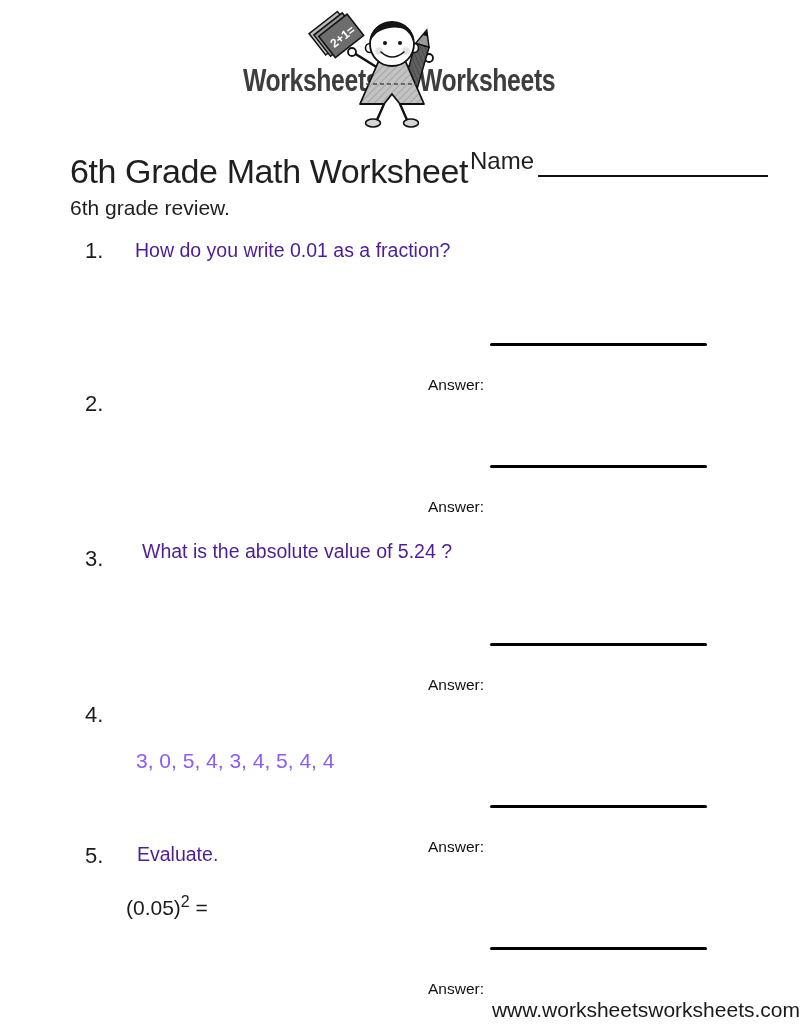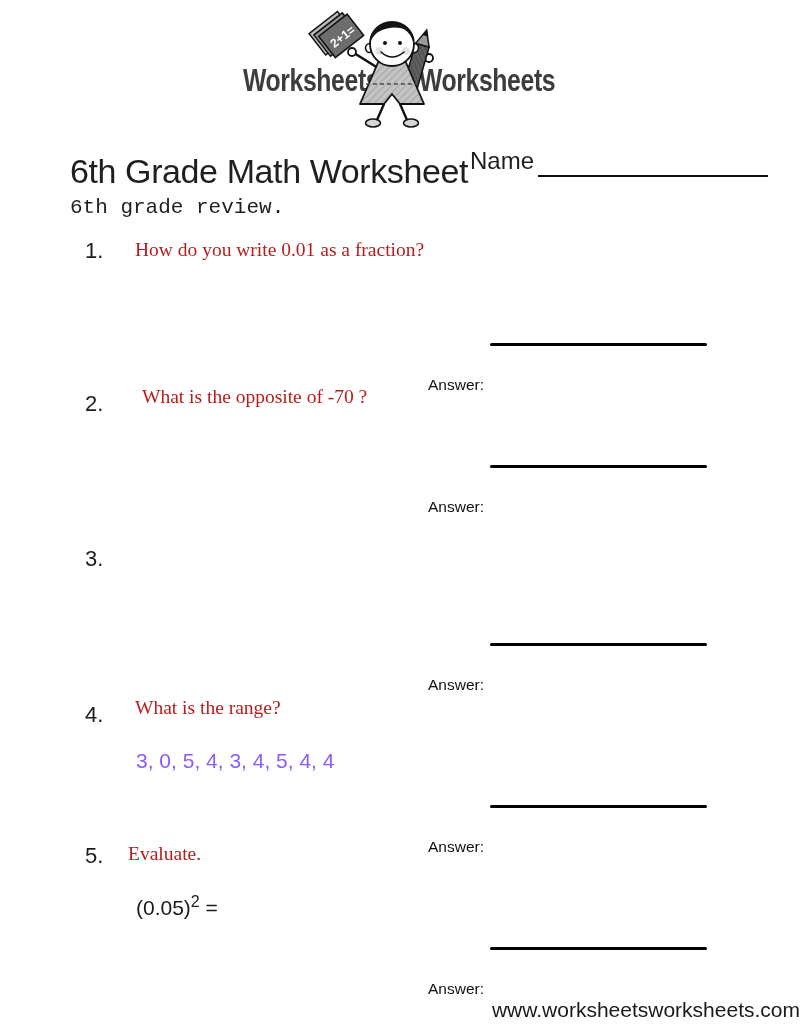--- a/index.html
+++ b/index.html
@@ -23,43 +23,43 @@
   .logo-word.left{left:243px;transform-origin:left center;}
   .logo-word.right{left:419px;transform-origin:left center;}
   .logo-kid{position:absolute;left:308px;top:6px;}
   
   .title{
     position:absolute;left:70px;top:152px;
     font-size:34px;letter-spacing:-0.4px;color:#1f1f1f;
   }
   .subtitle{
     position:absolute;left:70px;top:196px;
-    font-size:21px;color:#1f1f1f;font-family:Liberation Mono, monospace;
+    font-size:21px;color:#1f1f1f;
   }
   .name-row{position:absolute;left:470px;top:147px;width:300px;height:34px;}
   .name-label{font-size:24px;color:#1f1f1f;}
   .name-line{
     position:absolute;left:68px;top:28px;width:230px;height:0;
     border-bottom:2px solid #111;
   }
   
   .qnum{
     position:absolute;left:85px;
     font-size:22px;color:#1c1c1c;
   }
   .qtext{
     position:absolute;
-    font-size:19.5px;color:#b91c1c;white-space:nowrap;font-family:Liberation Serif, serif;
+    font-size:19.5px;color:#4c1d95;white-space:nowrap;
   }
   .qdata{
     position:absolute;left:136px;
     font-size:21px;color:#8b5cf6;white-space:nowrap;
   }
   .qexpr{
-    position:absolute;left:136px;
+    position:absolute;left:126px;
     font-size:21px;color:#1c1c1c;white-space:nowrap;
   }
   .qexpr sup{font-size:16px;vertical-align:super;line-height:0;}
   .answer-row{position:absolute;left:428px;width:292px;height:22px;}
   .answer-label{
     position:absolute;left:0;top:0;
     font-size:15.5px;color:#111;margin-top:44px;
   }
   .answer-line{
     position:absolute;left:62px;top:11px;width:217px;height:3px;
@@ -146,42 +146,41 @@
   </div>
 
   <div class="qnum" style="top:238px">1.</div>
   <div class="qtext" style="left:135px;top:239px">How do you write 0.01 as a fraction?</div>
   <div class="answer-row" style="top:332px">
     <span class="answer-label">Answer:</span>
     <div class="answer-line"></div>
   </div>
 
   <div class="qnum" style="top:391px">2.</div>
-  <div class="qtext" style="left:142px;top:386px">What is the opposite of -70 ?</div>
   <div class="answer-row" style="top:454px">
     <span class="answer-label">Answer:</span>
     <div class="answer-line"></div>
   </div>
 
   <div class="qnum" style="top:546px">3.</div>
+  <div class="qtext" style="left:142px;top:540px">What is the absolute value of 5.24 ?</div>
   <div class="answer-row" style="top:632px">
     <span class="answer-label">Answer:</span>
     <div class="answer-line"></div>
   </div>
 
   <div class="qnum" style="top:702px">4.</div>
-  <div class="qtext" style="left:135px;top:697px">What is the range?</div>
   <div class="qdata" style="top:749px">3, 0, 5, 4, 3, 4, 5, 4, 4</div>
   <div class="answer-row" style="top:794px">
     <span class="answer-label">Answer:</span>
     <div class="answer-line"></div>
   </div>
 
   <div class="qnum" style="top:843px">5.</div>
-  <div class="qtext" style="left:128px;top:843px">Evaluate.</div>
+  <div class="qtext" style="left:137px;top:843px">Evaluate.</div>
   <div class="qexpr" style="top:896px"><span>(0.05)</span><sup>2</sup><span> =</span></div>
   <div class="answer-row" style="top:936px">
     <span class="answer-label">Answer:</span>
     <div class="answer-line"></div>
   </div>
 
   <div class="footer">www.worksheetsworksheets.com</div>
 
 </div>
 

